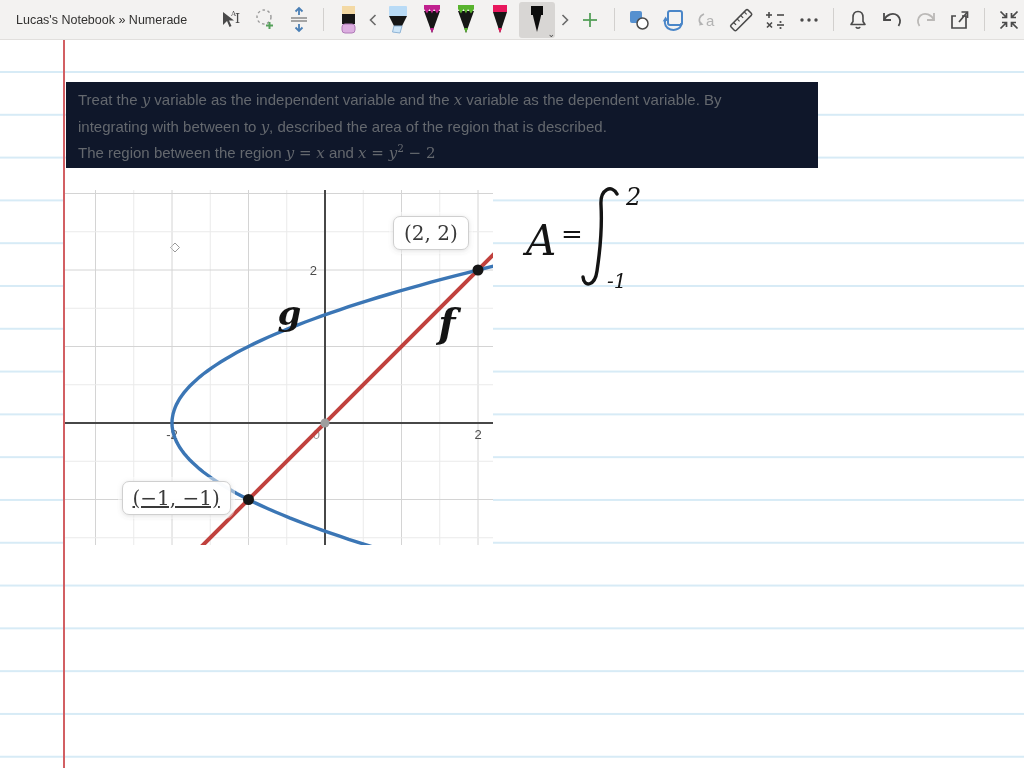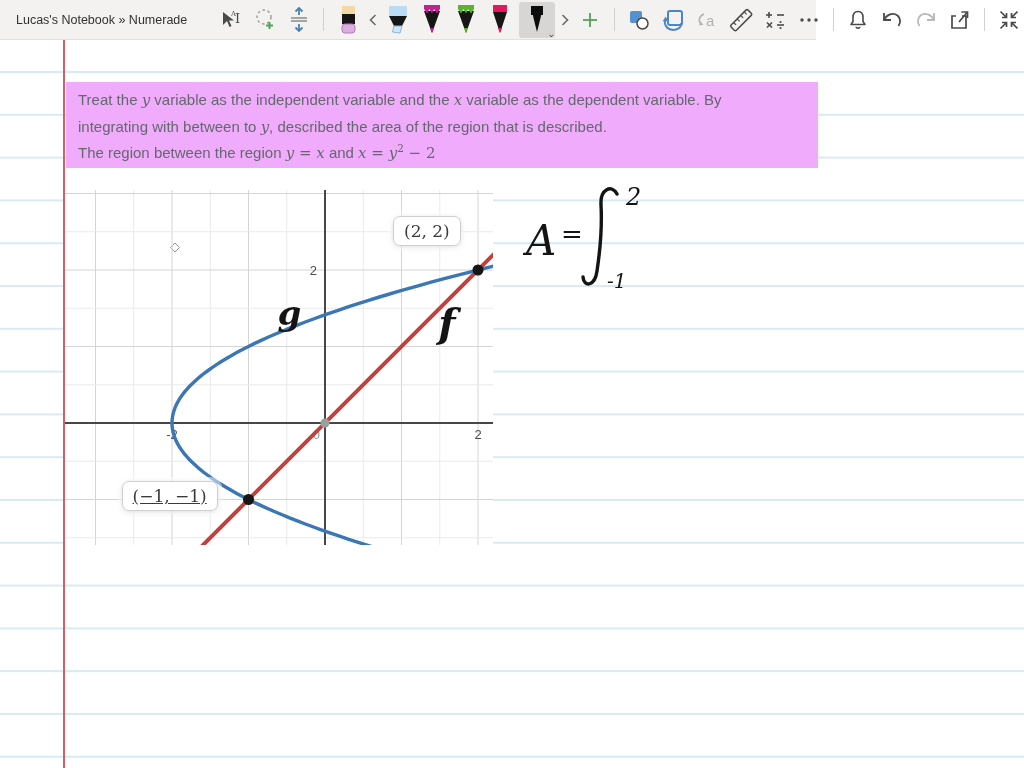--- a/index.html
+++ b/index.html
@@ -1,47 +1,47 @@
 <!DOCTYPE html>
 <html><head>
 <meta charset="utf-8">
 <style>
   html,body{margin:0;padding:0;background:#fff;}
   .app{position:relative;width:1024px;height:768px;overflow:hidden;background:#fff;
        font-family:"Liberation Sans",sans-serif;}
   
-  .toolbar{position:absolute;left:0;top:0;width:816px;height:40px;background:#f3f2f1;
+  .toolbar{position:absolute;left:0;top:0;width:1024px;height:40px;background:#f3f2f1;
            border-bottom:1px solid #e1dfdd;display:flex;align-items:center;
            padding:0 14px;box-sizing:border-box;gap:4px;}
   .tb-title{width:196px;font-size:12.5px;color:#323130;margin-left:2px;flex:none;cursor:default;}
   .tb-btn{flex:none;width:30px;height:34px;display:flex;align-items:center;justify-content:center;
           border-radius:3px;position:relative;}
   .tb-btn.sel{background:#d8d6d4;width:36px;height:36px;}
   .tb-div{flex:none;width:1px;height:23px;background:#d2d0ce;margin:0 5px;}
   .tb-chev{flex:none;width:12px;height:34px;display:flex;align-items:center;justify-content:center;color:#6a6a6a;font-size:12px;}
   .tb-right{margin-left:auto;display:flex;align-items:center;gap:4px;}
   .caret{position:absolute;right:0px;bottom:-1px;font-size:9px;color:#4a4a4a;}
   
   .page{position:absolute;left:0;top:40px;width:1024px;height:728px;background:#fff;}
   .page .rules{position:absolute;inset:0;z-index:0;
       background-image:linear-gradient(to bottom,#d7ebf6 0 2px,transparent 2px);
       background-size:100% 42.8px;background-position:0 31px;}
   .margin-line{position:absolute;left:63px;top:0;width:2px;height:728px;background:#d25f63;z-index:3;}
   
-  .problem{position:absolute;left:66px;top:42px;width:752px;height:86px;background:#f0abfc;
+  .problem{position:absolute;left:66px;top:42px;width:752px;height:86px;background:#0f172a;
            z-index:1;box-sizing:border-box;padding:5px 12px;color:#64686e;font-size:15px;
            line-height:25.5px;white-space:nowrap;overflow:hidden;}
   .mi{font-family:"DejaVu Serif",serif;font-style:italic;}
   .mr{font-family:"DejaVu Serif",serif;}
   .msup{font-family:"DejaVu Serif",serif;vertical-align:super;font-size:10.5px;line-height:0;}
   
   .graph{position:absolute;left:63px;top:150px;width:430px;height:355px;background:#fff;z-index:1;}
   .graph svg{position:absolute;left:0;top:0;}
   .pt-label{position:absolute;background:rgba(255,255,255,.97);border:1px solid #cfcfcf;border-radius:7px;
-            padding:4px 10px;font-family:"DejaVu Serif",serif;font-size:17px;color:#3a3a3a;
+            padding:4px 10px;font-family:"DejaVu Serif",serif;font-size:20px;color:#3a3a3a;
             box-shadow:0 0 0 4px rgba(255,255,255,.5),0 1px 5px rgba(0,0,0,.25);white-space:nowrap;}
   .hw-label{font-family:"DejaVu Serif",serif;font-style:italic;font-weight:600;fill:#141414;}
   
   .ink{position:absolute;left:500px;top:135px;z-index:2;}
   .ink text{font-family:"DejaVu Serif",serif;font-style:italic;fill:#141414;}
   .ico{display:block;}
 </style>
 </head>
 <body>
 <div class="app">

